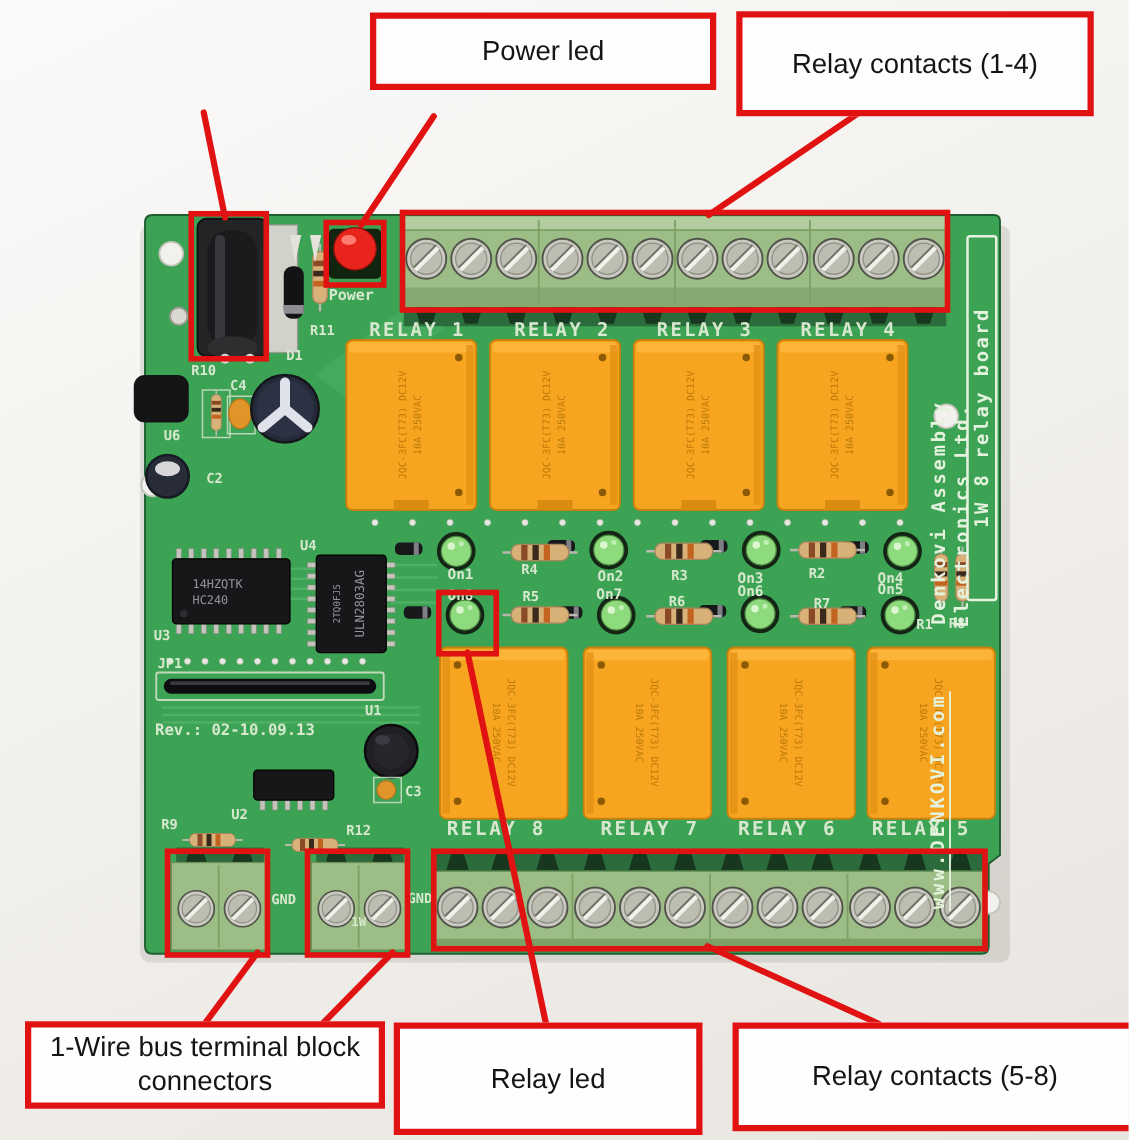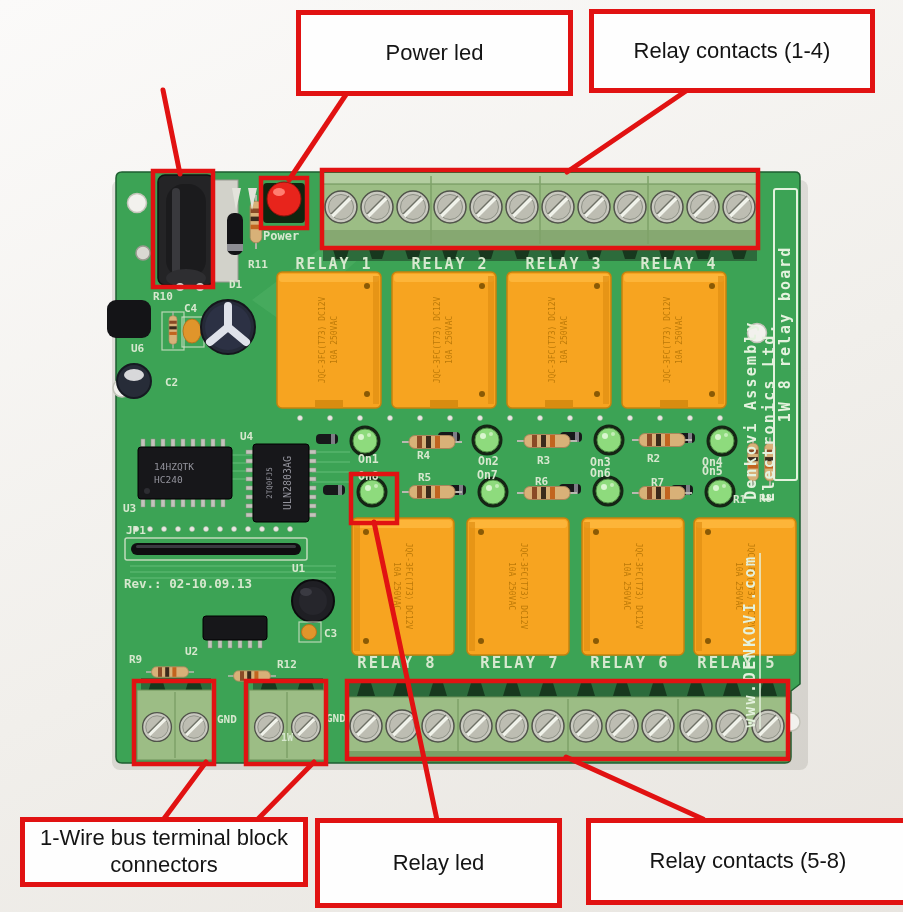--- a/index.html
+++ b/index.html
@@ -499,21 +499,21 @@
     <line x1="163" y1="90" x2="180" y2="174"></line>
     <line x1="347" y1="93" x2="289" y2="180"></line>
     <line x1="686" y1="91" x2="567" y2="172"></line>
     <line x1="163" y1="820" x2="206" y2="762"></line>
     <line x1="257" y1="820" x2="314" y2="762"></line>
     <line x1="437" y1="820" x2="374" y2="522"></line>
     <line x1="566" y1="757" x2="703" y2="819"></line>
   </g>
 </svg>
 
-<div class="label-box" style="left:296px;top:10px;width:277px;height:86px">
+<div class="label-box" style="left:296px;top:10px;width:277px;height:62px">
   <div>Power led</div>
 </div>
 <div class="label-box" style="left:589px;top:9px;width:286px;height:84px">
   <div>Relay contacts (1-4)</div>
 </div>
 <div class="label-box" style="left:20px;top:817px;width:288px;height:70px">
   <div>1-Wire bus terminal block connectors</div>
 </div>
 <div class="label-box" style="left:315px;top:818px;width:247px;height:90px">
   <div>Relay led</div>

